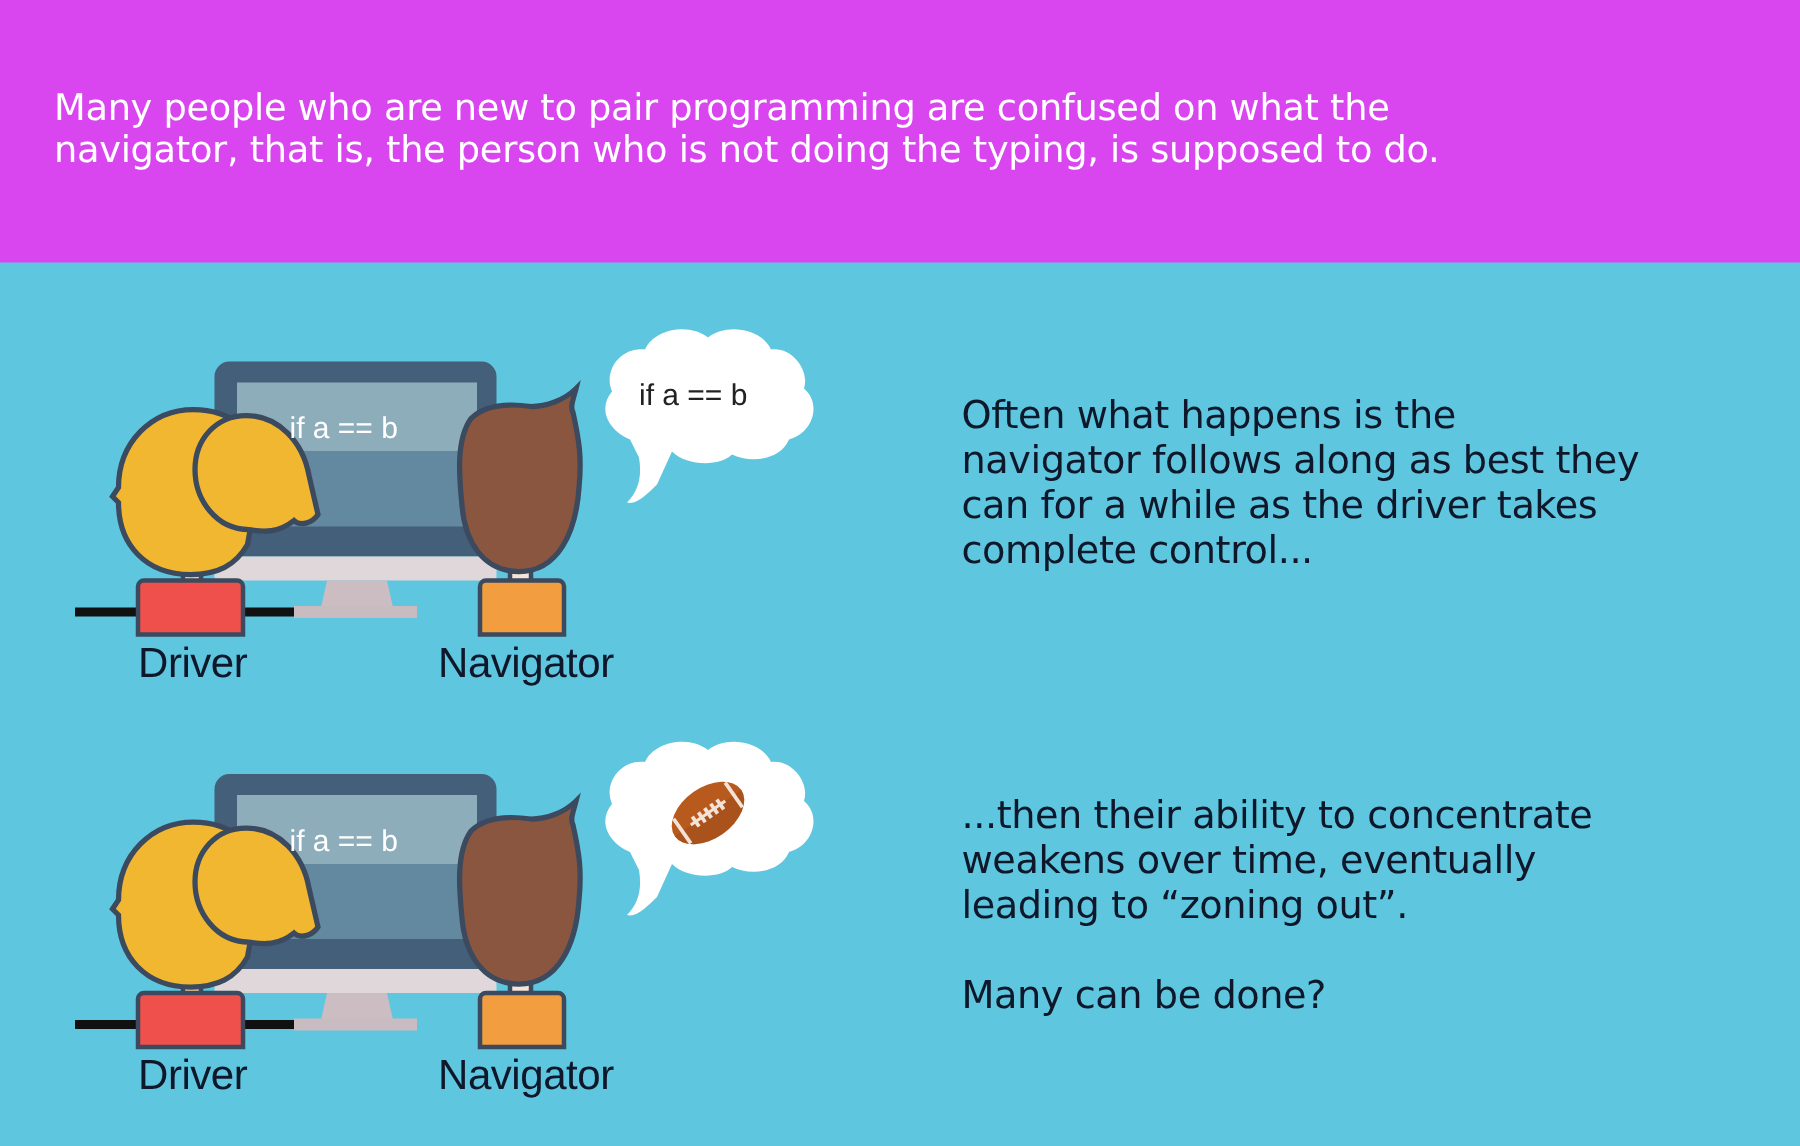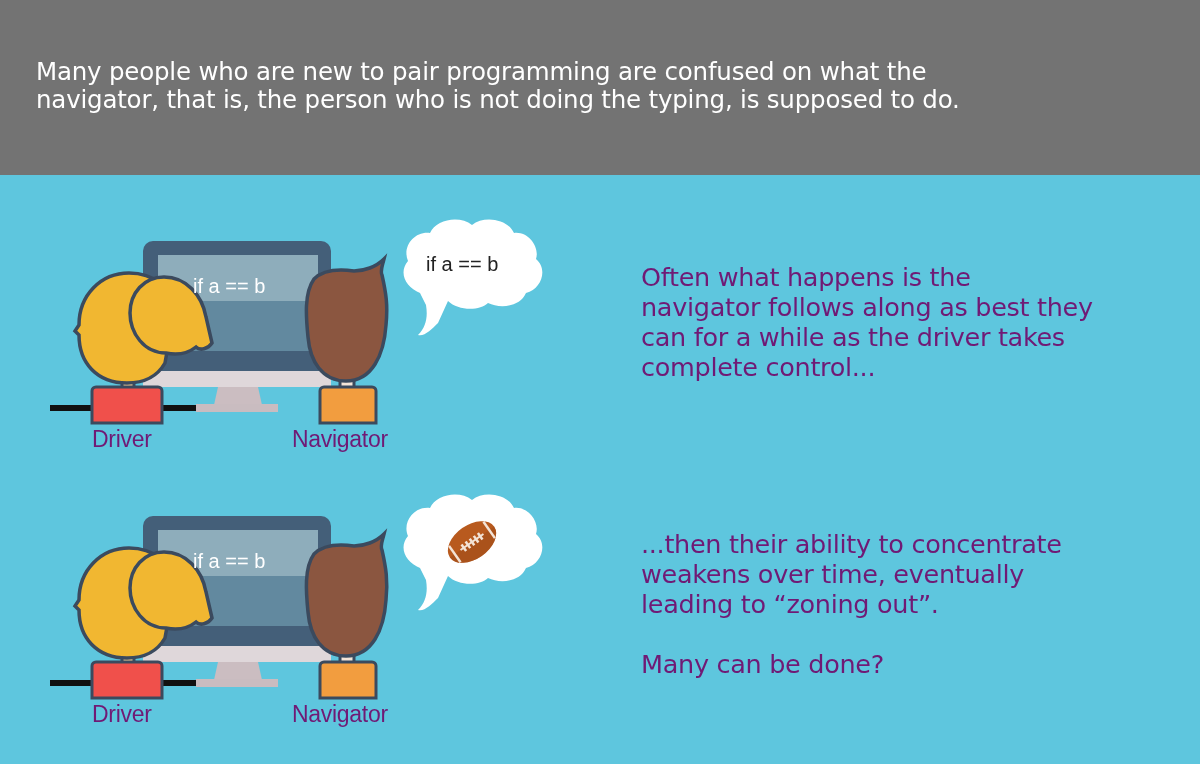--- a/index.html
+++ b/index.html
@@ -1,46 +1,46 @@
 <!DOCTYPE html>
 <html><head>
 <meta charset="utf-8">
 <style>
   * { box-sizing: border-box; margin: 0; padding: 0; }
   html, body { width: 1200px; height: 764px; overflow: hidden; }
   body { background: #5ec6de; font-family: "DejaVu Sans", sans-serif; position: relative; }
 
   .header {
     position: absolute; left: 0; top: 0; width: 1200px; height: 175px;
-    background: #737373;
+    background: #d946ef;
   }
   .header-text {
     position: absolute; left: 36px; top: 58px; width: 1140px;
     color: #ffffff; font-size: 24.5px; line-height: 28px; letter-spacing: -0.2px;
     white-space: pre-line;
   }
 
   .scene { position: absolute; left: 0; width: 600px; height: 290px; }
   .scene svg { position: absolute; left: 0; top: 0; }
 
   .label {
-    position: absolute; color: #701a75; font-family: "Liberation Sans", sans-serif;
-    font-size: 23px; letter-spacing: -0.3px;
+    position: absolute; color: #0f172a; font-family: "Liberation Sans", sans-serif;
+    font-size: 28px; letter-spacing: -0.3px;
   }
   .screen-code {
     position: absolute; color: #ffffff; font-family: "Liberation Sans", sans-serif;
     font-size: 20px;
   }
   .bubble-code {
     position: absolute; color: #222222; font-family: "Liberation Sans", sans-serif;
     font-size: 20px;
   }
 
   .caption {
-    position: absolute; left: 641px; color: #701a75;
+    position: absolute; left: 641px; color: #0f172a;
     font-size: 25.5px; line-height: 30px; letter-spacing: -0.3px;
     white-space: pre-line;
   }
 </style>
 </head>
 <body>
 
 <div class="header">
   <div class="header-text">Many people who are new to pair programming are confused on what the
 navigator, that is, the person who is not doing the typing, is supposed to do.</div>

